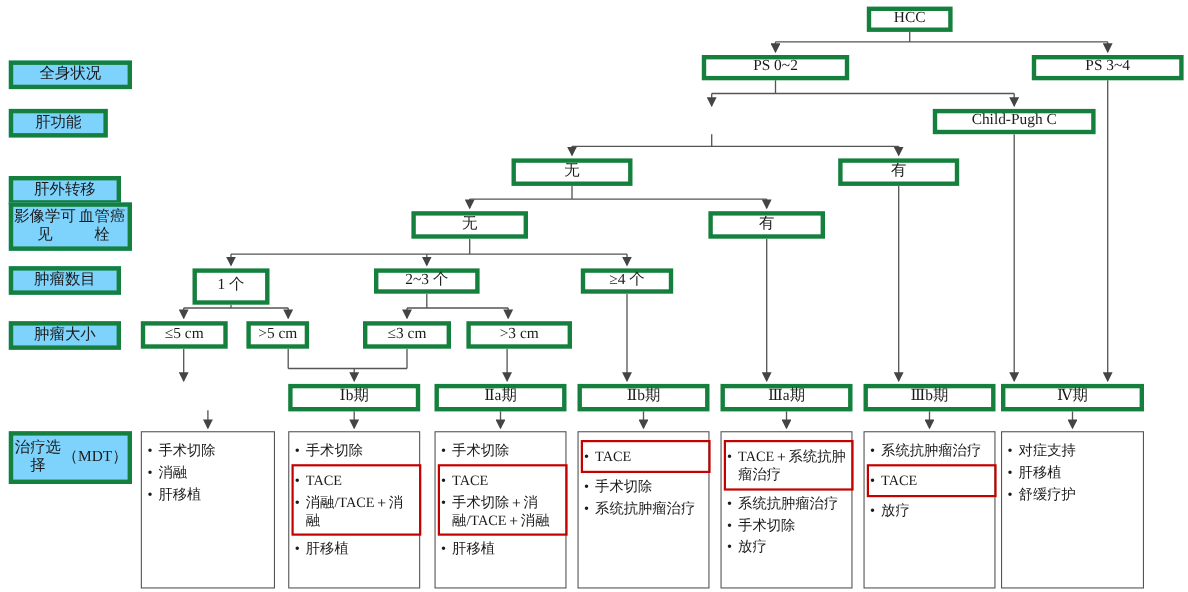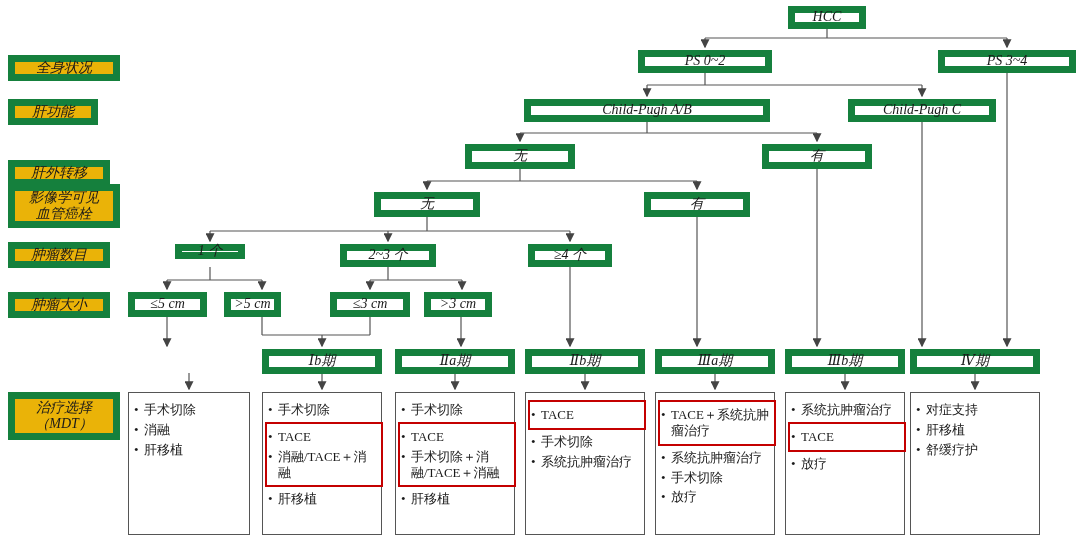--- a/index.html
+++ b/index.html
@@ -8,34 +8,33 @@
     width:1080px;height:538px;
     background:#ffffff;
     font-family:"Liberation Serif","DejaVu Serif",serif;
     color:#1a1a1a;
     overflow:hidden;
   }
   #wires{position:absolute;left:0;top:0;z-index:0;}
   .node{
     position:absolute;
     box-sizing:border-box;
-    border:7px solid #15803d;
+    border:4px solid #15803d;
     background:#fff;
     display:flex;
     align-items:center;
     justify-content:center;
     font-size:14px;
     line-height:1.15;
     text-align:center;
     z-index:1;
     white-space:nowrap;
-    font-style:italic;
-  }
-  .node.two{flex-direction:column;white-space:normal;}
-  .rowlabel{background:#eab308;}
+  }
+  .node.two{flex-direction:row;white-space:normal;}
+  .rowlabel{background:#7dd3fc;}
   .tcol{
     position:absolute;
     box-sizing:border-box;
     border:1px solid #555;
     background:#fff;
     top:392px;height:143px;
     padding:5px 4px 4px 5px;
     font-size:13px;
     line-height:1.22;
     z-index:1;
@@ -117,37 +116,36 @@
   <div class="node rowlabel two" style="left:8px;top:392px;width:112px;height:48px">
     <span>治疗选择</span>
     <span>（MDT）</span>
   </div>
 
   <div class="node" style="left:788px;top:6px;width:78px;height:23px">HCC</div>
 
   <div class="node" style="left:638px;top:50px;width:134px;height:23px">PS 0~2</div>
   <div class="node" style="left:938px;top:50px;width:138px;height:23px">PS 3~4</div>
 
-  <div class="node" style="left:524px;top:99px;width:246px;height:23px">Child-Pugh A/B</div>
   <div class="node" style="left:848px;top:99px;width:148px;height:23px">Child-Pugh C</div>
 
   <div class="node" style="left:465px;top:144px;width:110px;height:25px">无</div>
   <div class="node" style="left:762px;top:144px;width:110px;height:25px">有</div>
 
   <div class="node" style="left:374px;top:192px;width:106px;height:25px">无</div>
   <div class="node" style="left:644px;top:192px;width:106px;height:25px">有</div>
 
-  <div class="node" style="left:175px;top:244px;width:70px;height:15px">1 个</div>
+  <div class="node" style="left:175px;top:244px;width:70px;height:33px">1 个</div>
   <div class="node" style="left:340px;top:244px;width:96px;height:23px">2~3 个</div>
   <div class="node" style="left:528px;top:244px;width:84px;height:23px">≥4 个</div>
 
   <div class="node" style="left:128px;top:292px;width:79px;height:25px">≤5 cm</div>
   <div class="node" style="left:224px;top:292px;width:57px;height:25px">&gt;5 cm</div>
   <div class="node" style="left:330px;top:292px;width:80px;height:25px">≤3 cm</div>
-  <div class="node" style="left:424px;top:292px;width:68px;height:25px">&gt;3 cm</div>
+  <div class="node" style="left:424px;top:292px;width:96px;height:25px">&gt;3 cm</div>
 
   <div class="node" style="left:262px;top:349px;width:120px;height:25px">Ⅰb期</div>
   <div class="node" style="left:395px;top:349px;width:120px;height:25px">Ⅱa期</div>
   <div class="node" style="left:655px;top:349px;width:120px;height:25px">Ⅲa期</div>
   <div class="node" style="left:525px;top:349px;width:120px;height:25px">Ⅱb期</div>
   <div class="node" style="left:785px;top:349px;width:120px;height:25px">Ⅲb期</div>
   <div class="node" style="left:910px;top:349px;width:130px;height:25px">Ⅳ期</div>
 
   <div class="tcol" style="left:128px;width:122px">
     <div class="tgroup">

